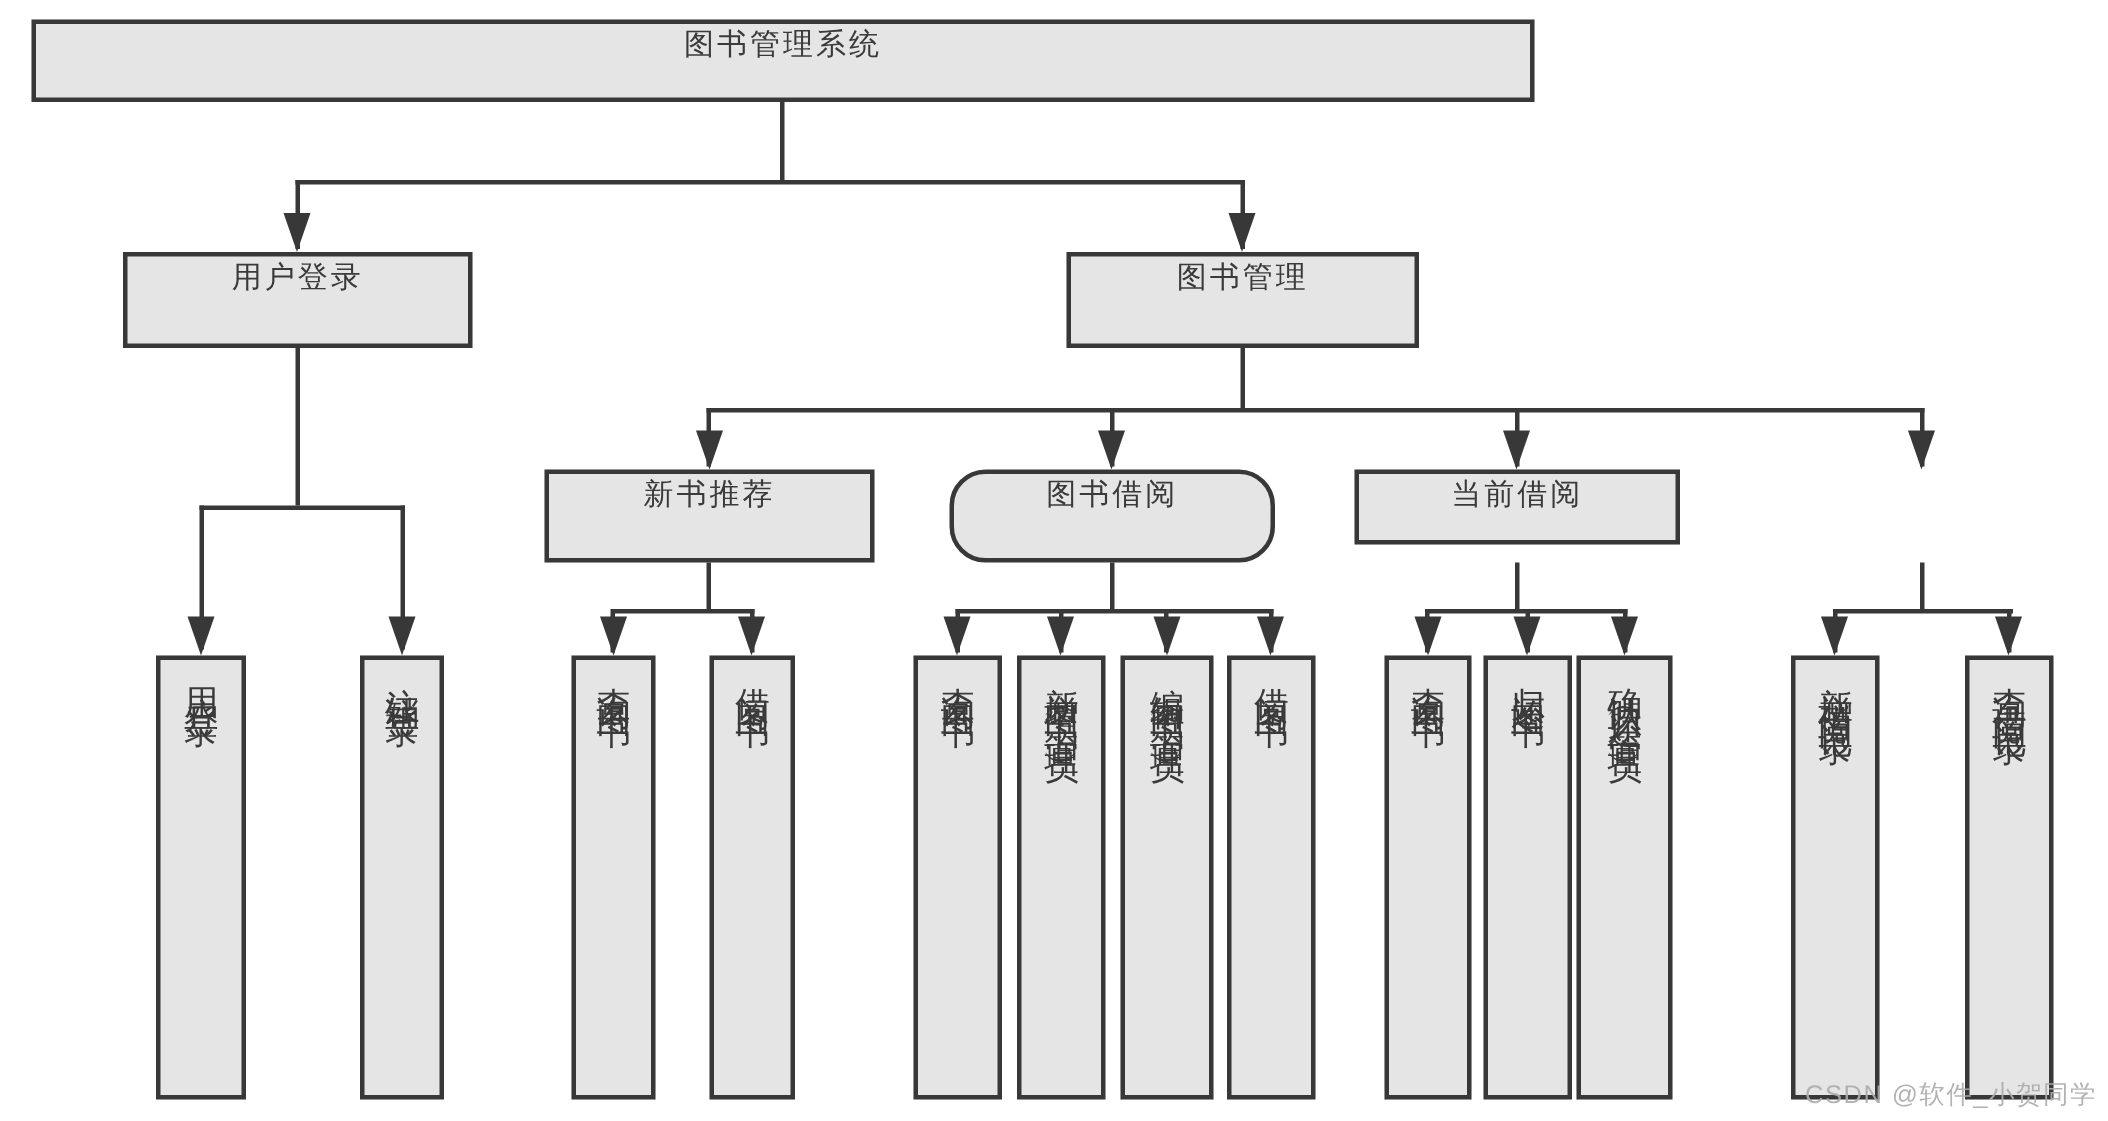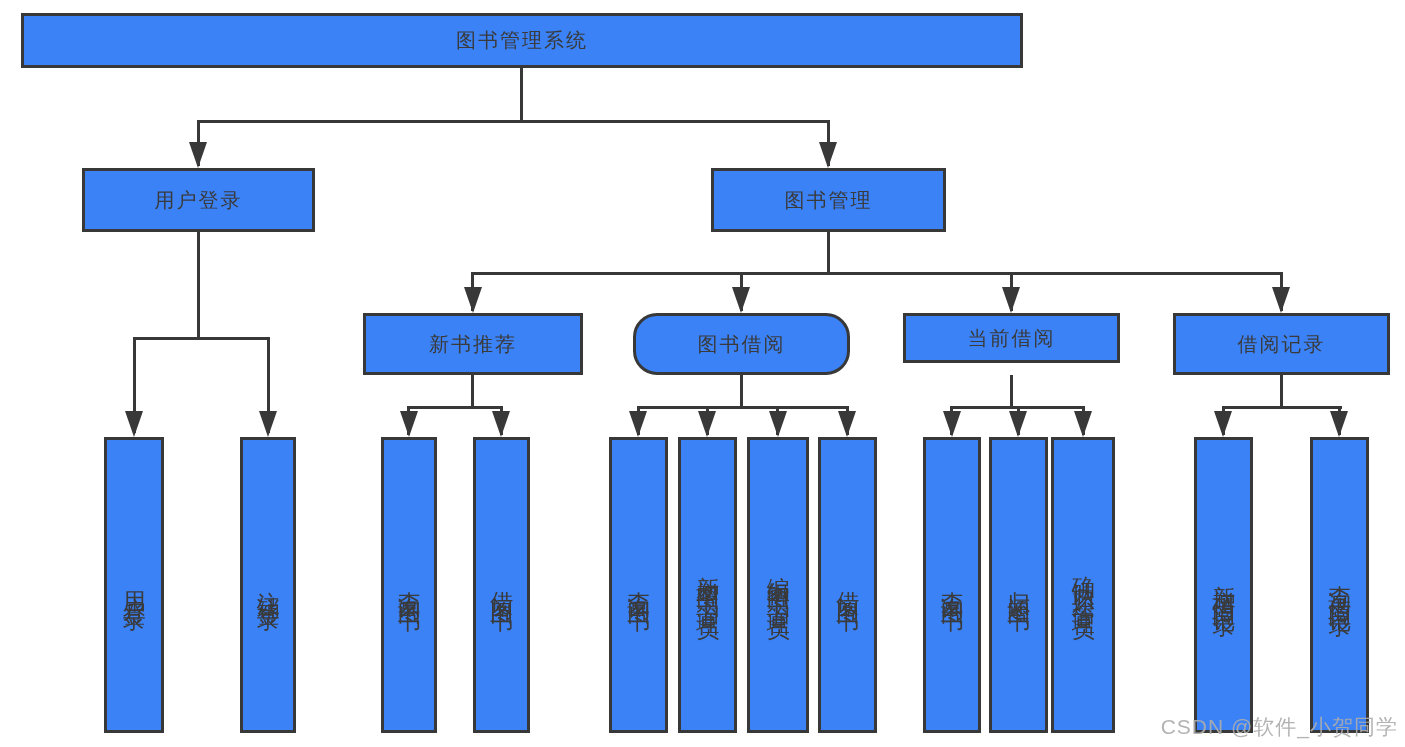--- a/index.html
+++ b/index.html
@@ -8,23 +8,22 @@
     width: 1405px;
     height: 747px;
     background: #ffffff;
     overflow: hidden;
     font-family: "Liberation Sans", "DejaVu Sans", sans-serif;
   }
   .box {
     position: absolute;
     box-sizing: border-box;
     border: 3px solid #383838;
-    background: #3b82f6;
+    background: #e5e5e5;
     display: flex;
-    align-items: center;
     justify-content: center;
     color: #3a3a3a;
   }
   .hbox { font-size: 20px; letter-spacing: 2px; }
   .vbox { font-size: 23px; }
   .vbox .vtext {
     writing-mode: vertical-rl;
     text-orientation: mixed;
     letter-spacing: 6px;
     line-height: 1.1;
@@ -37,21 +36,21 @@
     position: absolute;
     width: 0; height: 0;
     border-left: 9px solid transparent;
     border-right: 9px solid transparent;
     border-top: 26px solid #383838;
   }
   .watermark {
     position: absolute;
     right: 7px;
     bottom: 6px;
-    font-size: 21px;
+    font-size: 17px;
     letter-spacing: 1px;
     color: rgba(172, 172, 172, 0.92);
     z-index: 10;
     white-space: nowrap;
   }
 </style>
 </head>
 <body>
 
 <div id="canvas">
@@ -68,23 +67,20 @@
   </div>
 
   <div class="box hbox" style="left:363px; top:313px; width:220px; height:62px;">
     <span>新书推荐</span>
   </div>
   <div class="box hbox" style="left:633px; top:313px; width:217px; height:62px;border-radius:24px;">
     <span>图书借阅</span>
   </div>
   <div class="box hbox" style="left:903px; top:313px; width:217px; height:50px;">
     <span>当前借阅</span>
-  </div>
-  <div class="box hbox" style="left:1173px; top:313px; width:217px; height:62px;">
-    <span>借阅记录</span>
   </div>
 
   <div class="box vbox" style="left:104px; top:437px; width:60px; height:296px;">
     <span class="vtext">用户登录</span>
   </div>
   <div class="box vbox" style="left:240px; top:437px; width:56px; height:296px;">
     <span class="vtext">注销登录</span>
   </div>
 
   <div class="box vbox" style="left:381px; top:437px; width:56px; height:296px;">

